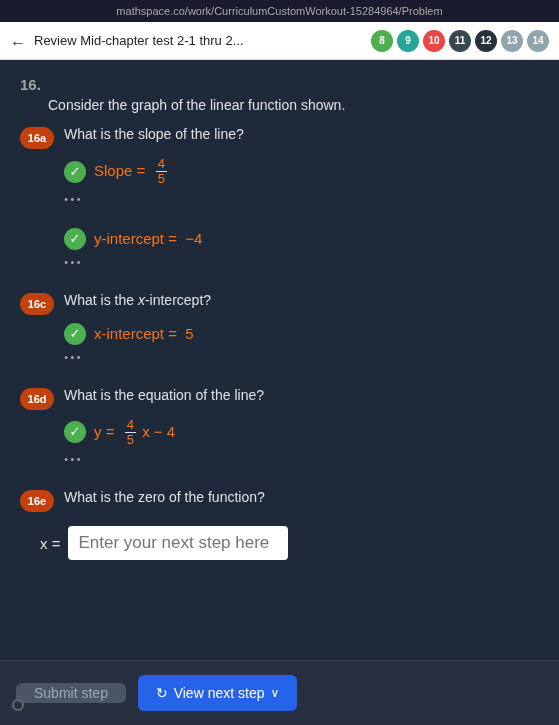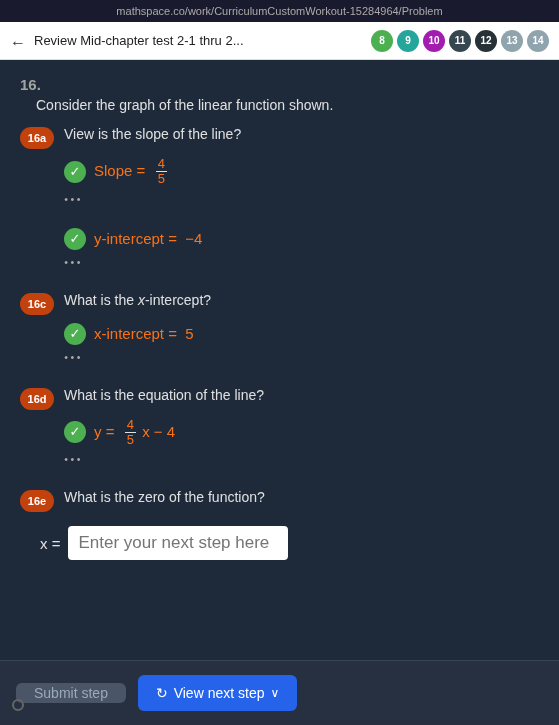--- a/index.html
+++ b/index.html
@@ -60,21 +60,21 @@
       align-items: center;
       justify-content: center;
       font-size: 10px;
       font-family: Arial, sans-serif;
       font-weight: bold;
       color: #fff;
     }
 
     .badge-green { background: #4caf50; }
     .badge-teal  { background: #26a69a; }
-    .badge-blue  { background: #a21caf; }
+    .badge-blue  { background: #ef4444; }
     .badge-dark  { background: #37474f; }
     .badge-darkest { background: #263238; }
     .badge-gray  { background: #90a4ae; }
 
     .main-content {
       background: #1e2a3a;
       height: calc(725px - 60px - 65px);
       overflow-y: auto;
       padding: 16px 20px;
       color: #fff;
@@ -86,21 +86,21 @@
       font-weight: bold;
       color: #a3a3a3;
       margin-bottom: 4px;
     }
 
     .problem-intro {
       font-size: 14px;
       color: #e0e0e0;
       font-family: Arial, sans-serif;
       margin-bottom: 12px;
-      margin-left: 16px;
+      margin-left: 28px;
     }
 
     .sub-question {
       display: flex;
       flex-direction: column;
       margin-bottom: 20px;
     }
 
     .sub-header {
       display: flex;
@@ -291,21 +291,21 @@
   </div>
 </div>
 
 <div class="main-content">
   <div class="problem-number">16.</div>
   <div class="problem-intro">Consider the graph of the linear function shown.</div>
 
   <div class="sub-question">
     <div class="sub-header">
       <span class="sub-badge">16a</span>
-      <span class="sub-question-text">View is the slope of the line?</span>
+      <span class="sub-question-text">What is the slope of the line?</span>
     </div>
     <div class="answer-row">
       <span class="check-icon">✓</span>
       <span class="answer-text">
         Slope =&nbsp;
         <span class="math-fraction">
           <span class="num">4</span>
           <span class="den">5</span>
         </span>
       </span>

